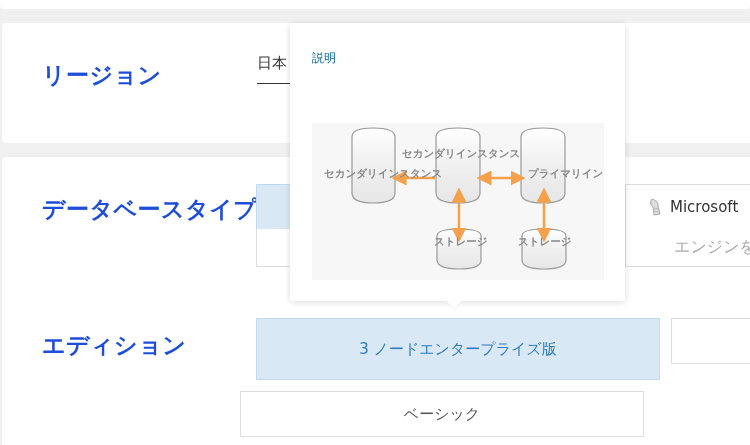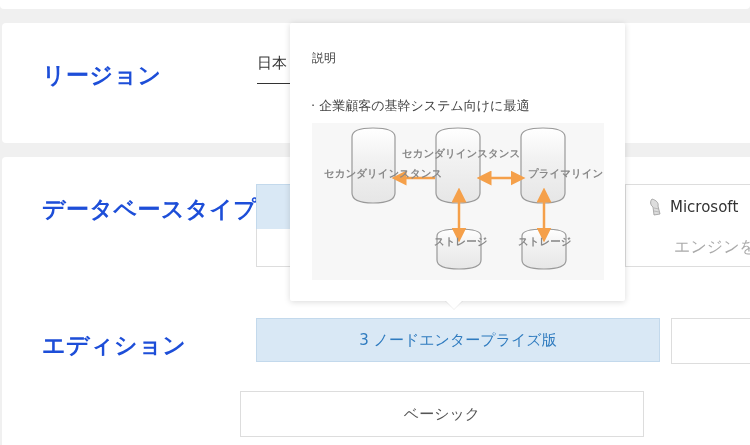--- a/index.html
+++ b/index.html
@@ -66,21 +66,21 @@
   .tooltip-arrow {
     position: absolute;
     left: 445px; top: 300px;
     width: 0; height: 0;
     border-left: 9px solid transparent;
     border-right: 9px solid transparent;
     border-top: 9px solid #fff;
     z-index: 11;
     filter: drop-shadow(0 1px 0 rgba(0,0,0,0.06));
   }
-  .tt-title { position: absolute; left: 22px; top: 27px; font-size: 12px; color: #404040; }
+  .tt-title { position: absolute; left: 22px; top: 27px; font-size: 12px; color: #0369a1; }
   .tt-line { position: absolute; left: 21px; font-size: 13px; color: #444; }
   .tt-line1 { top: 50px; }
   .tt-line2 { top: 74px; }
   .diagram { position: absolute; left: 22px; top: 100px; width: 292px; height: 157px; background: #f7f7f7; }
   .diagram svg { display: block; }
 </style>
 </head>
 <body>
 
 <div class="card card-top"></div>
@@ -100,27 +100,26 @@
     <path d="M4 1 C8 2 11 5 10 8 L12 16 L6 17 L5 9 C2 7 2 3 4 1 Z" fill="#ddd" stroke="#999" stroke-width="0.8"></path>
     <path d="M6 10 L11 11 M6 13 L11 14" stroke="#aaa" stroke-width="0.7"></path>
   </svg>
   <span>Microsoft</span>
 </div>
 <div class="opt-btn" style="left:625px; top:229px; width:140px; height:38px; border-top:none; justify-content:flex-start; padding-left:48px;">
   <span class="sub-note" style="position:static;">エンジンを</span>
 </div>
 
 <div class="section-label" style="left:42px; top:330px;">エディション</div>
-<div class="opt-btn selected" style="left:256px; top:318px; width:404px; height:44px;">3 ノードエンタープライズ版</div>
+<div class="opt-btn selected" style="left:256px; top:318px; width:404px; height:62px;">3 ノードエンタープライズ版</div>
 <div class="opt-btn" style="left:671px; top:318px; width:90px; height:46px;"></div>
 <div class="opt-btn" style="left:240px; top:391px; width:404px; height:46px;">ベーシック</div>
 
 <div class="tooltip">
   <div class="tt-title">説明</div>
-  <div class="tt-line tt-line2">· 企業顧客の基幹システム向けに最適</div>
   <div class="diagram">
     <svg width="292" height="157" viewBox="0 0 292 157">
       <defs>
         <linearGradient id="cyl" x1="0" x2="0" y1="0" y2="1">
           <stop offset="0" stop-color="#ffffff"></stop>
           <stop offset="0.4" stop-color="#f2f2f2"></stop>
           <stop offset="1" stop-color="#e6e6e6"></stop>
         </linearGradient>
         <marker id="ah" markerWidth="6" markerHeight="6" refX="3" refY="3" orient="auto-start-reverse">
           <path d="M0,0 L6,3 L0,6 Z" fill="#f5a04a"></path>

